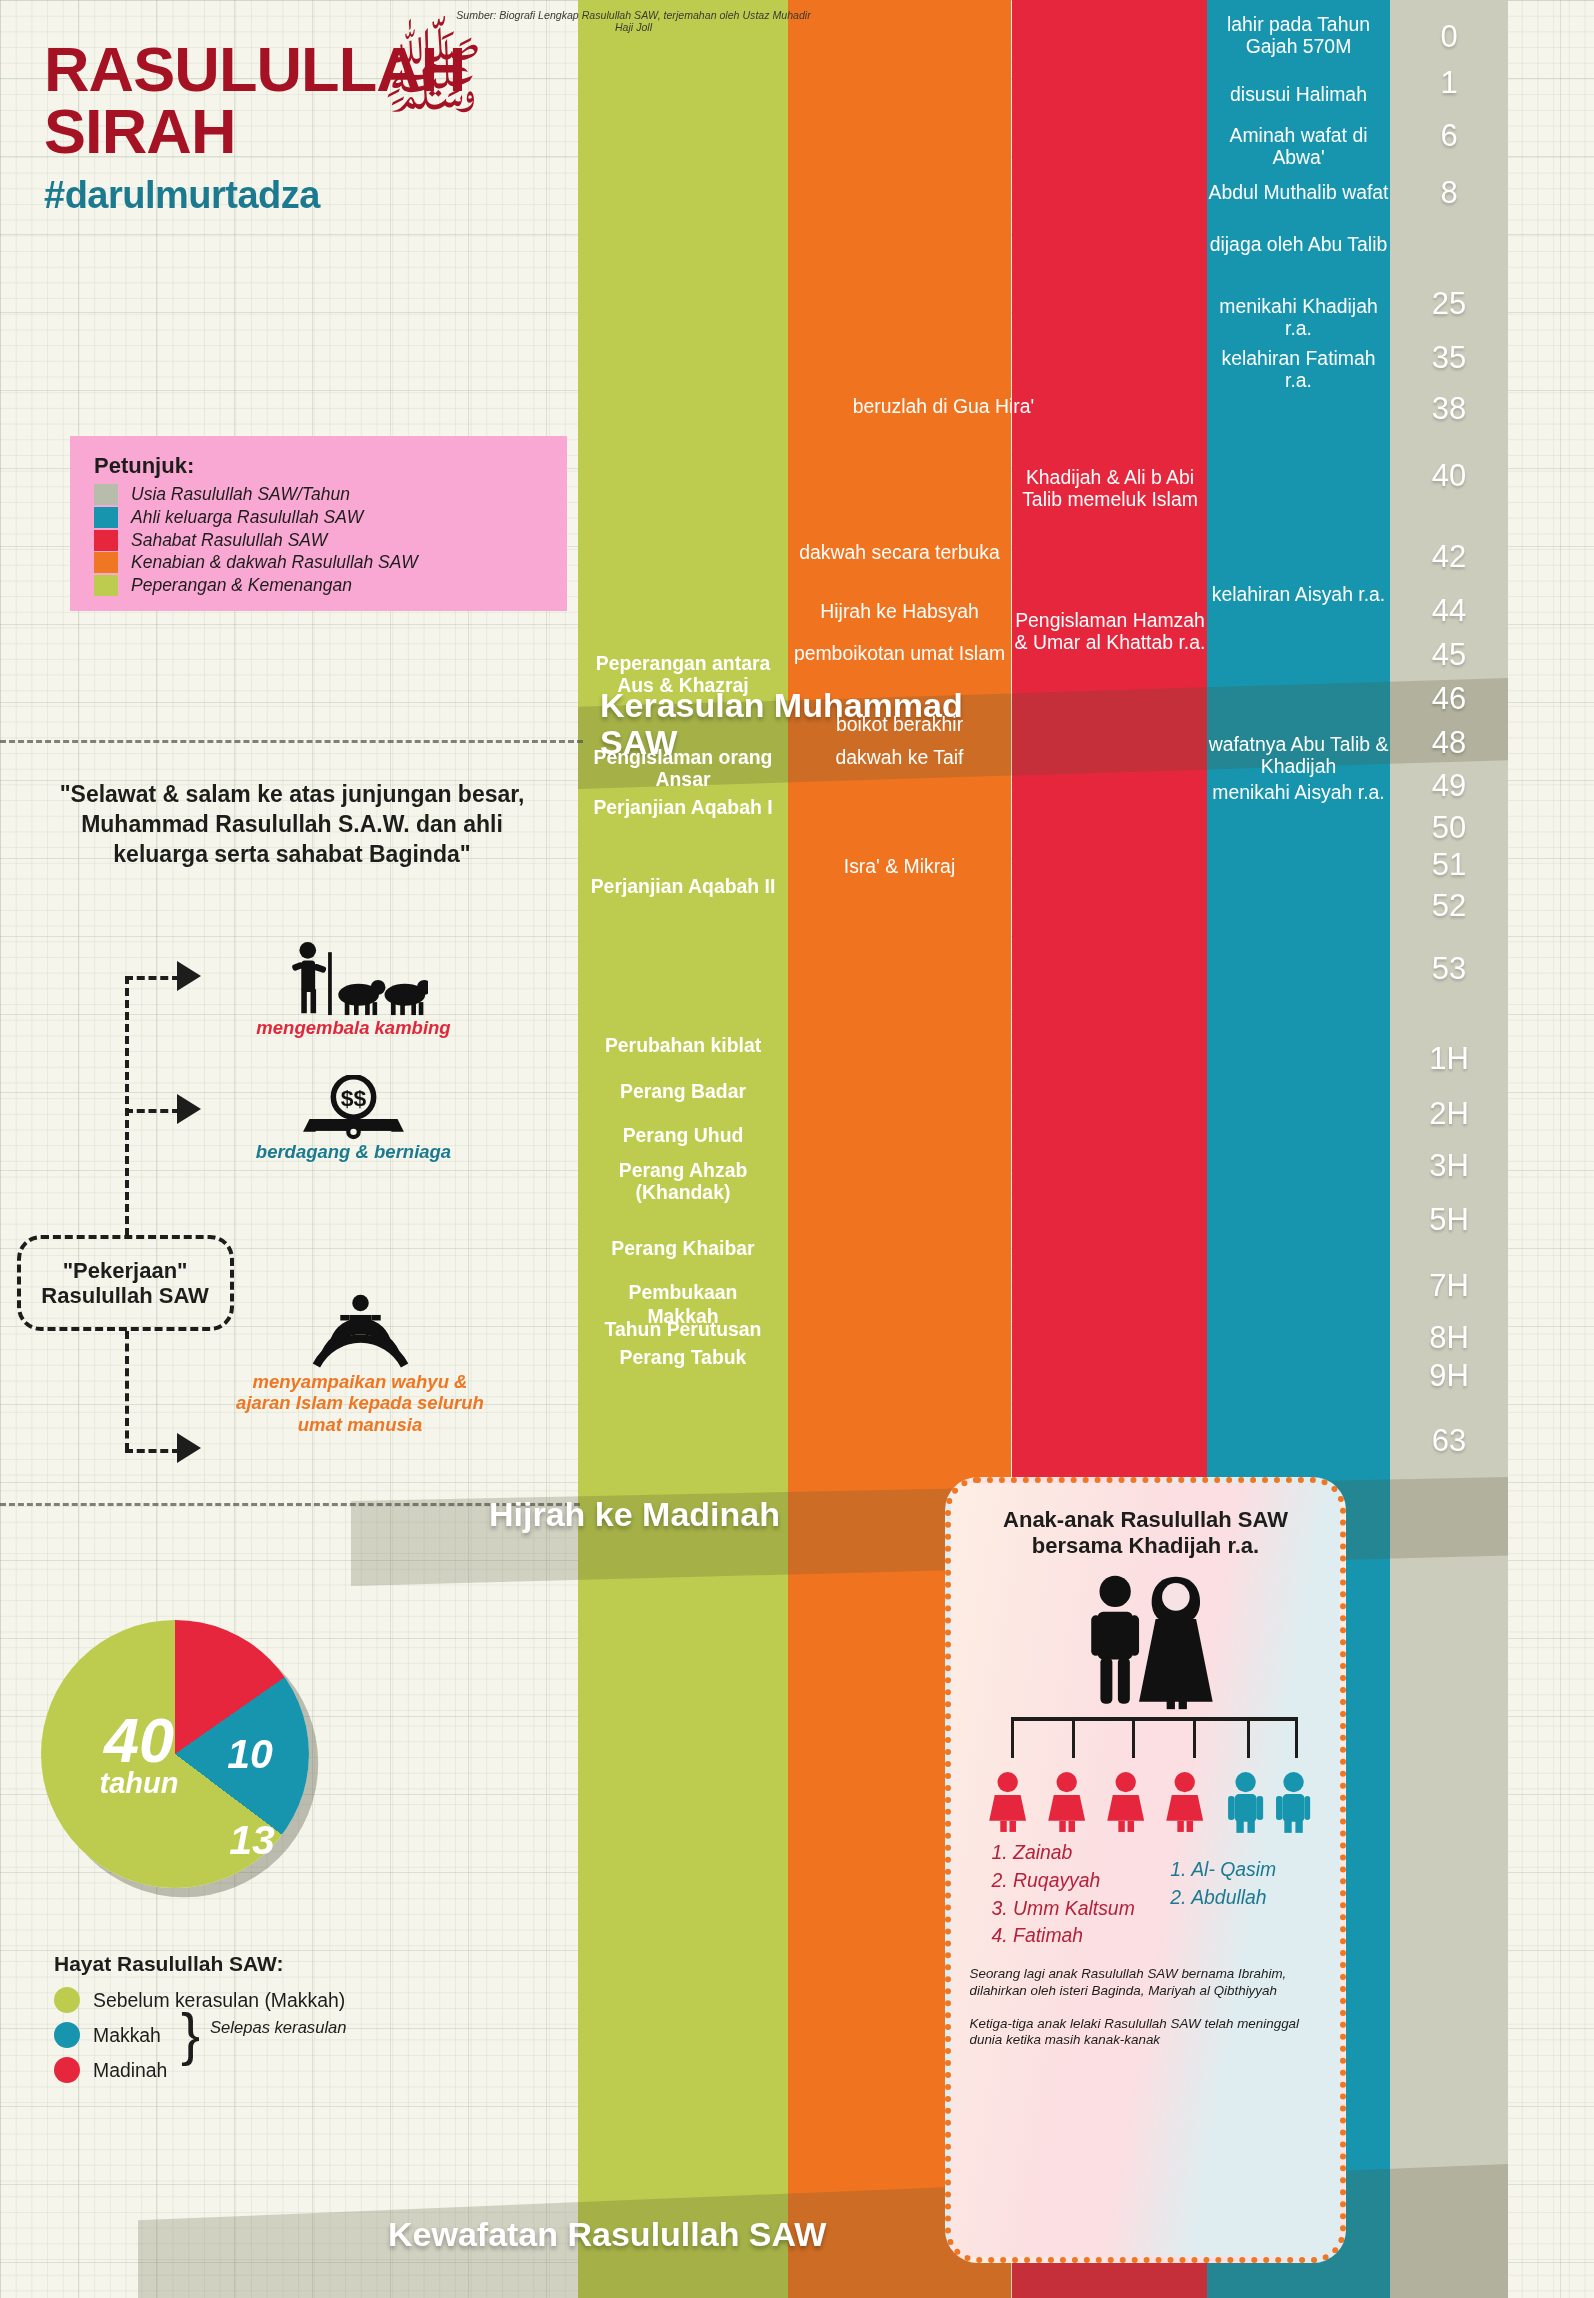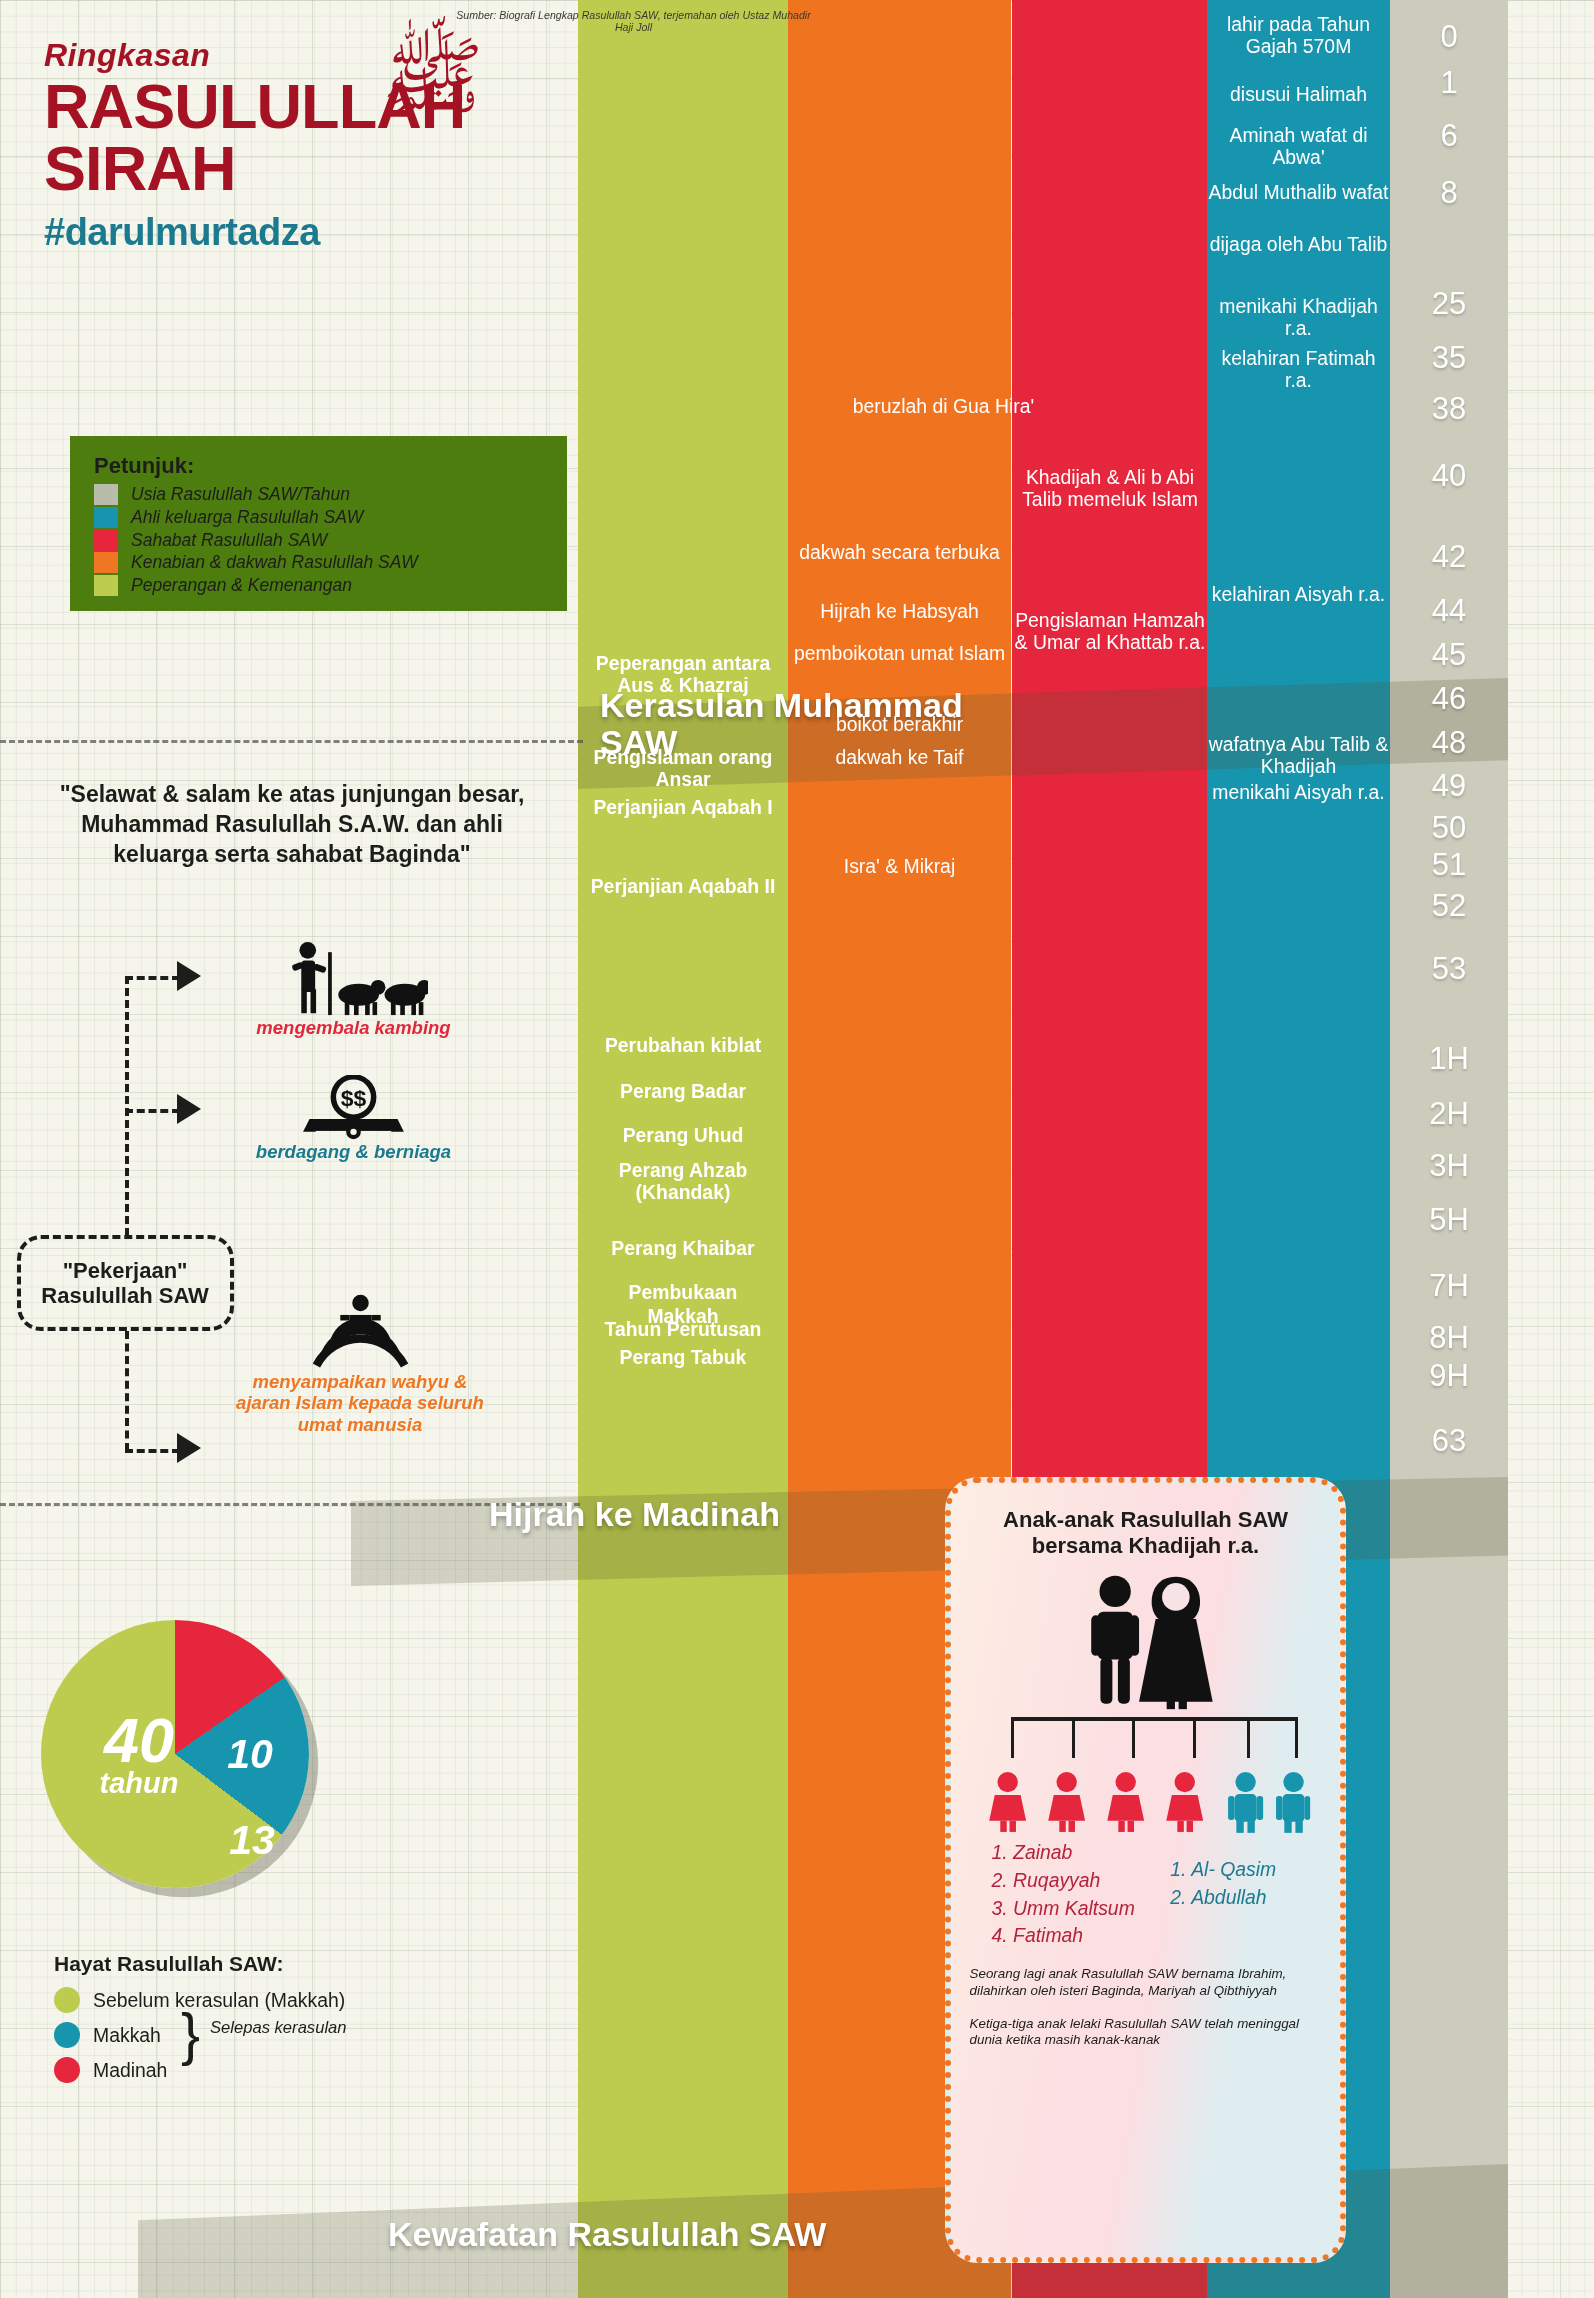--- a/index.html
+++ b/index.html
@@ -58,21 +58,21 @@
     font-family:"DejaVu Sans", sans-serif;
   }
   #source{
     position:absolute; left:449px; top:9.2px; width:369px;
     font-size:10.6px; font-style:italic; color:#3a3a32; text-align:center;
   }
 
   
   #legend{
     position:absolute; left:70px; top:436px; width:497px; height:175px;
-    background:#4d7c0f;
+    background:#f9a8d4;
   }
   #legend h3{ font-size:22px; font-weight:bold; color:#1d1d1b; margin:16.6px 0 5.5px 24px;}
   .legend-row{ display:flex; align-items:center; margin:0 0 1.8px 24px; }
   .legend-swatch{ width:24px; height:21px; margin-right:13px; flex:none;}
   .legend-label{ font-size:17.5px; font-style:italic; color:#1d1d1b; white-space:nowrap;}
 
   
   .hrule{
     position:absolute; left:0; height:0; border-top:3.7px dashed #5a5a52; opacity:.75;
   }
@@ -186,21 +186,20 @@
 <div class="ribbon" id="col-teal"></div>
 <div class="ribbon" id="col-grey"></div>
 
 <div class="fold" id="fold-kerasulan"></div>
 <div class="fold" id="fold-hijrah"></div>
 <div class="fold" id="fold-wafat"></div>
 
 <div id="source">Sumber: Biografi Lengkap Rasulullah SAW, terjemahan oleh Ustaz Muhadir Haji Joll</div>
 
 <div id="title-block">
-  <div id="kicker">Ringkasan</div>
   <div id="title2">RASULULLAH</div>
   <div id="title1">SIRAH</div>
   <div id="hashtag">#darulmurtadza</div>
 </div>
 <div id="calligraphy">ﷺ</div>
 
 <div id="legend">
   <h3>Petunjuk:</h3>
   <div class="legend-row">
     <span class="legend-swatch" style="background:#b8bdab"></span>

